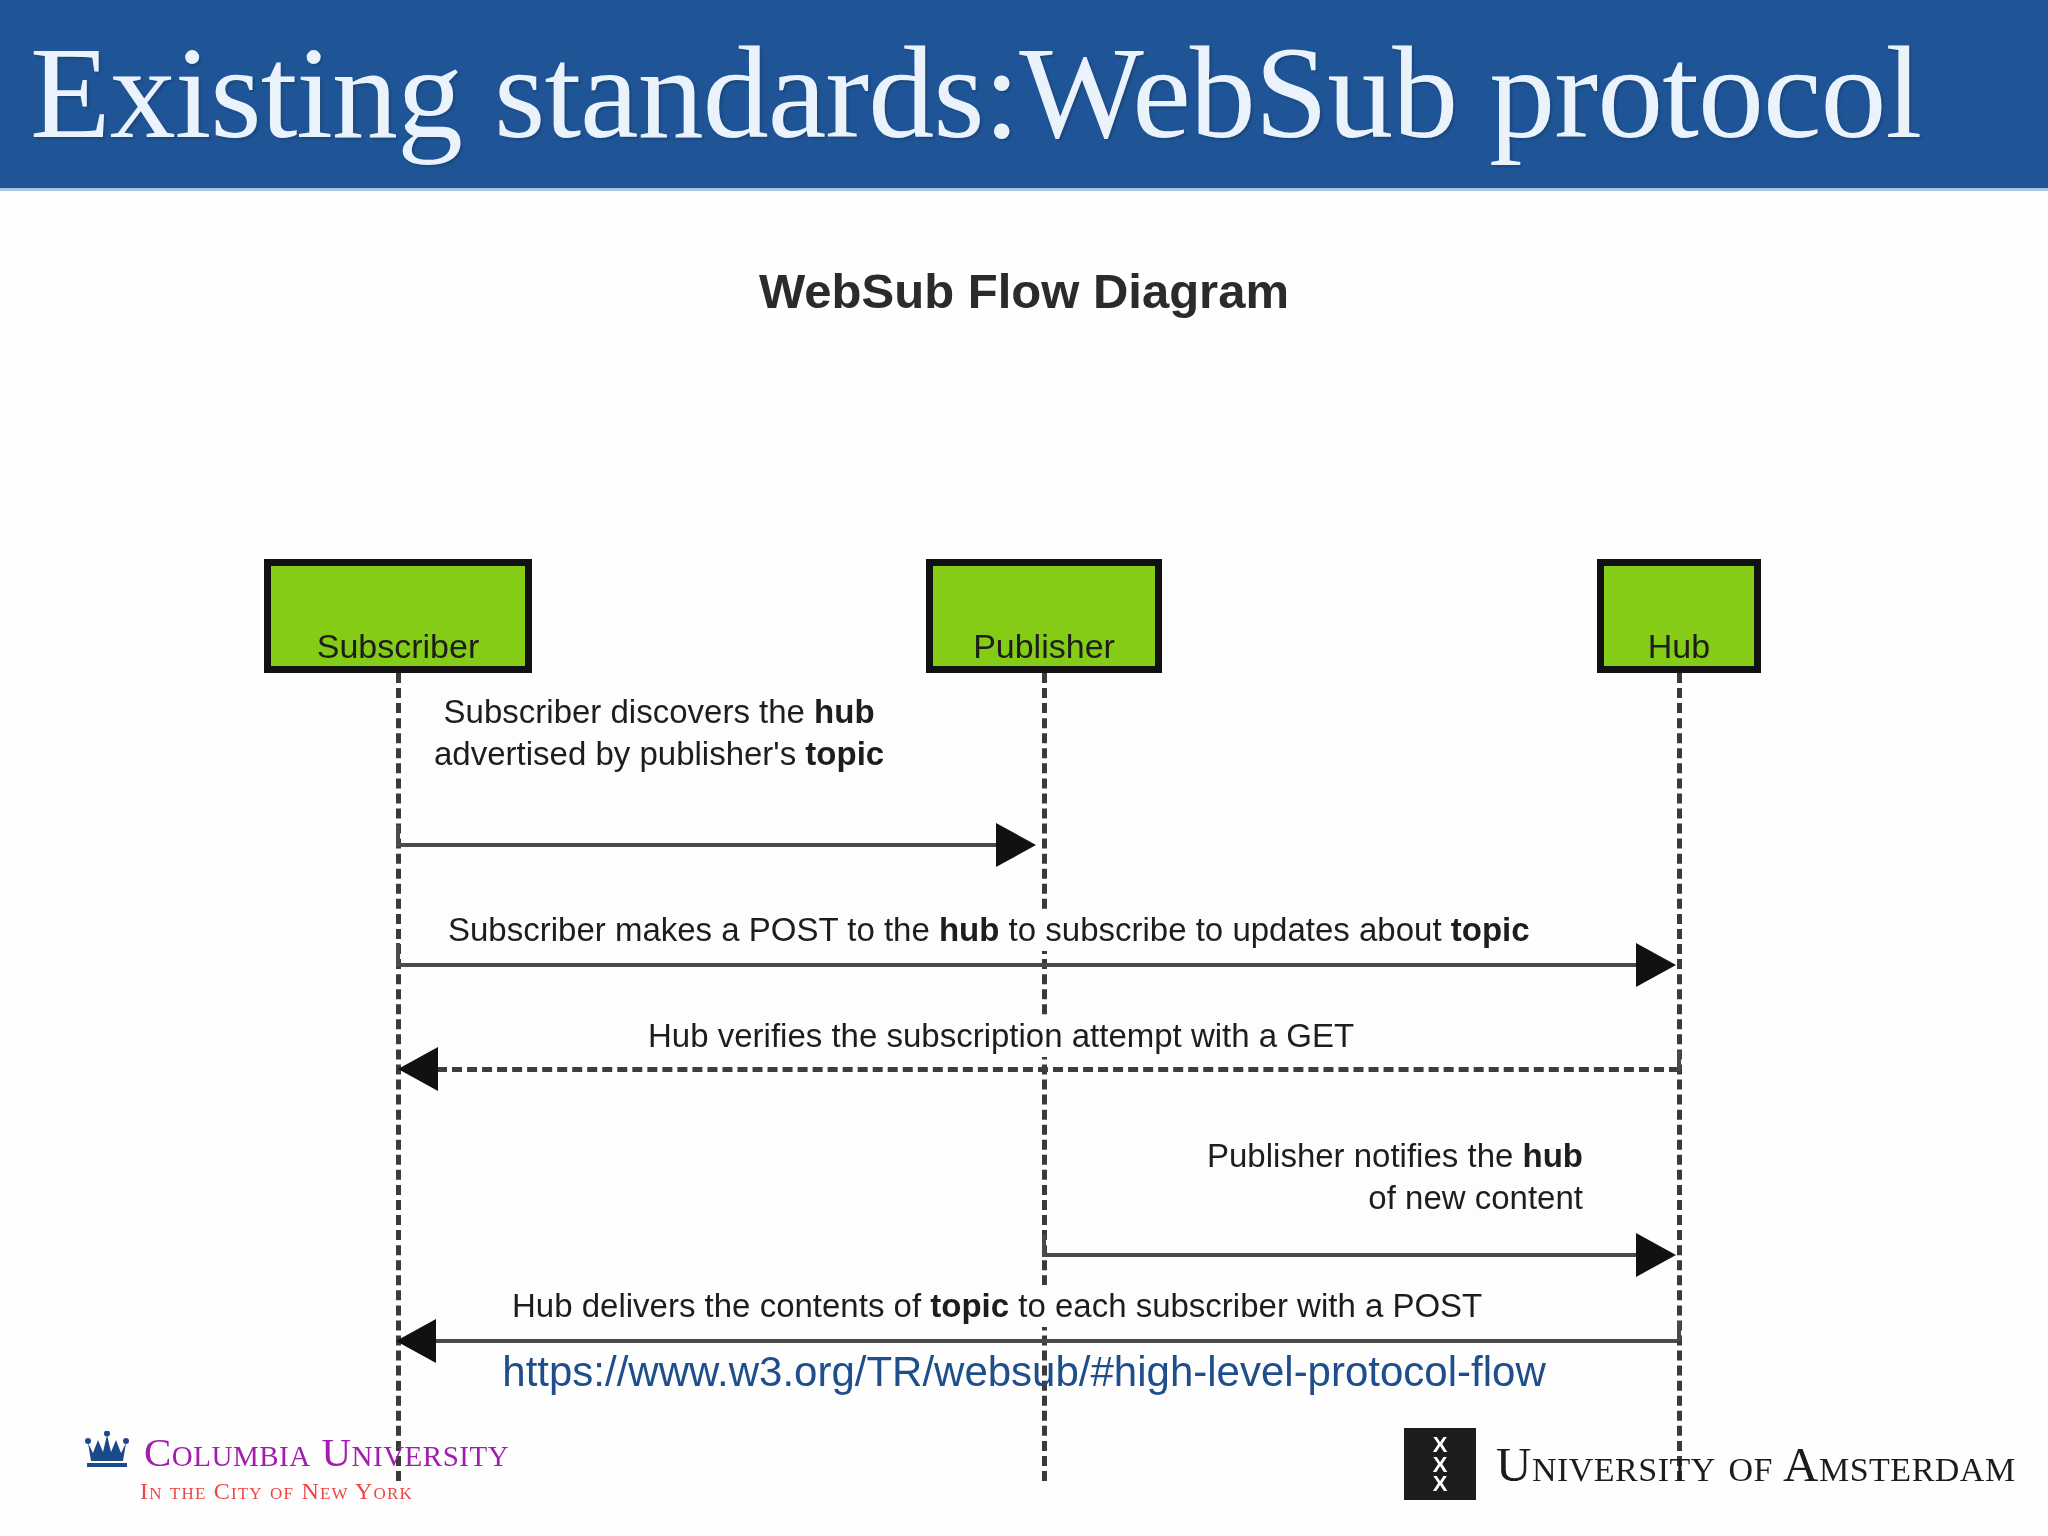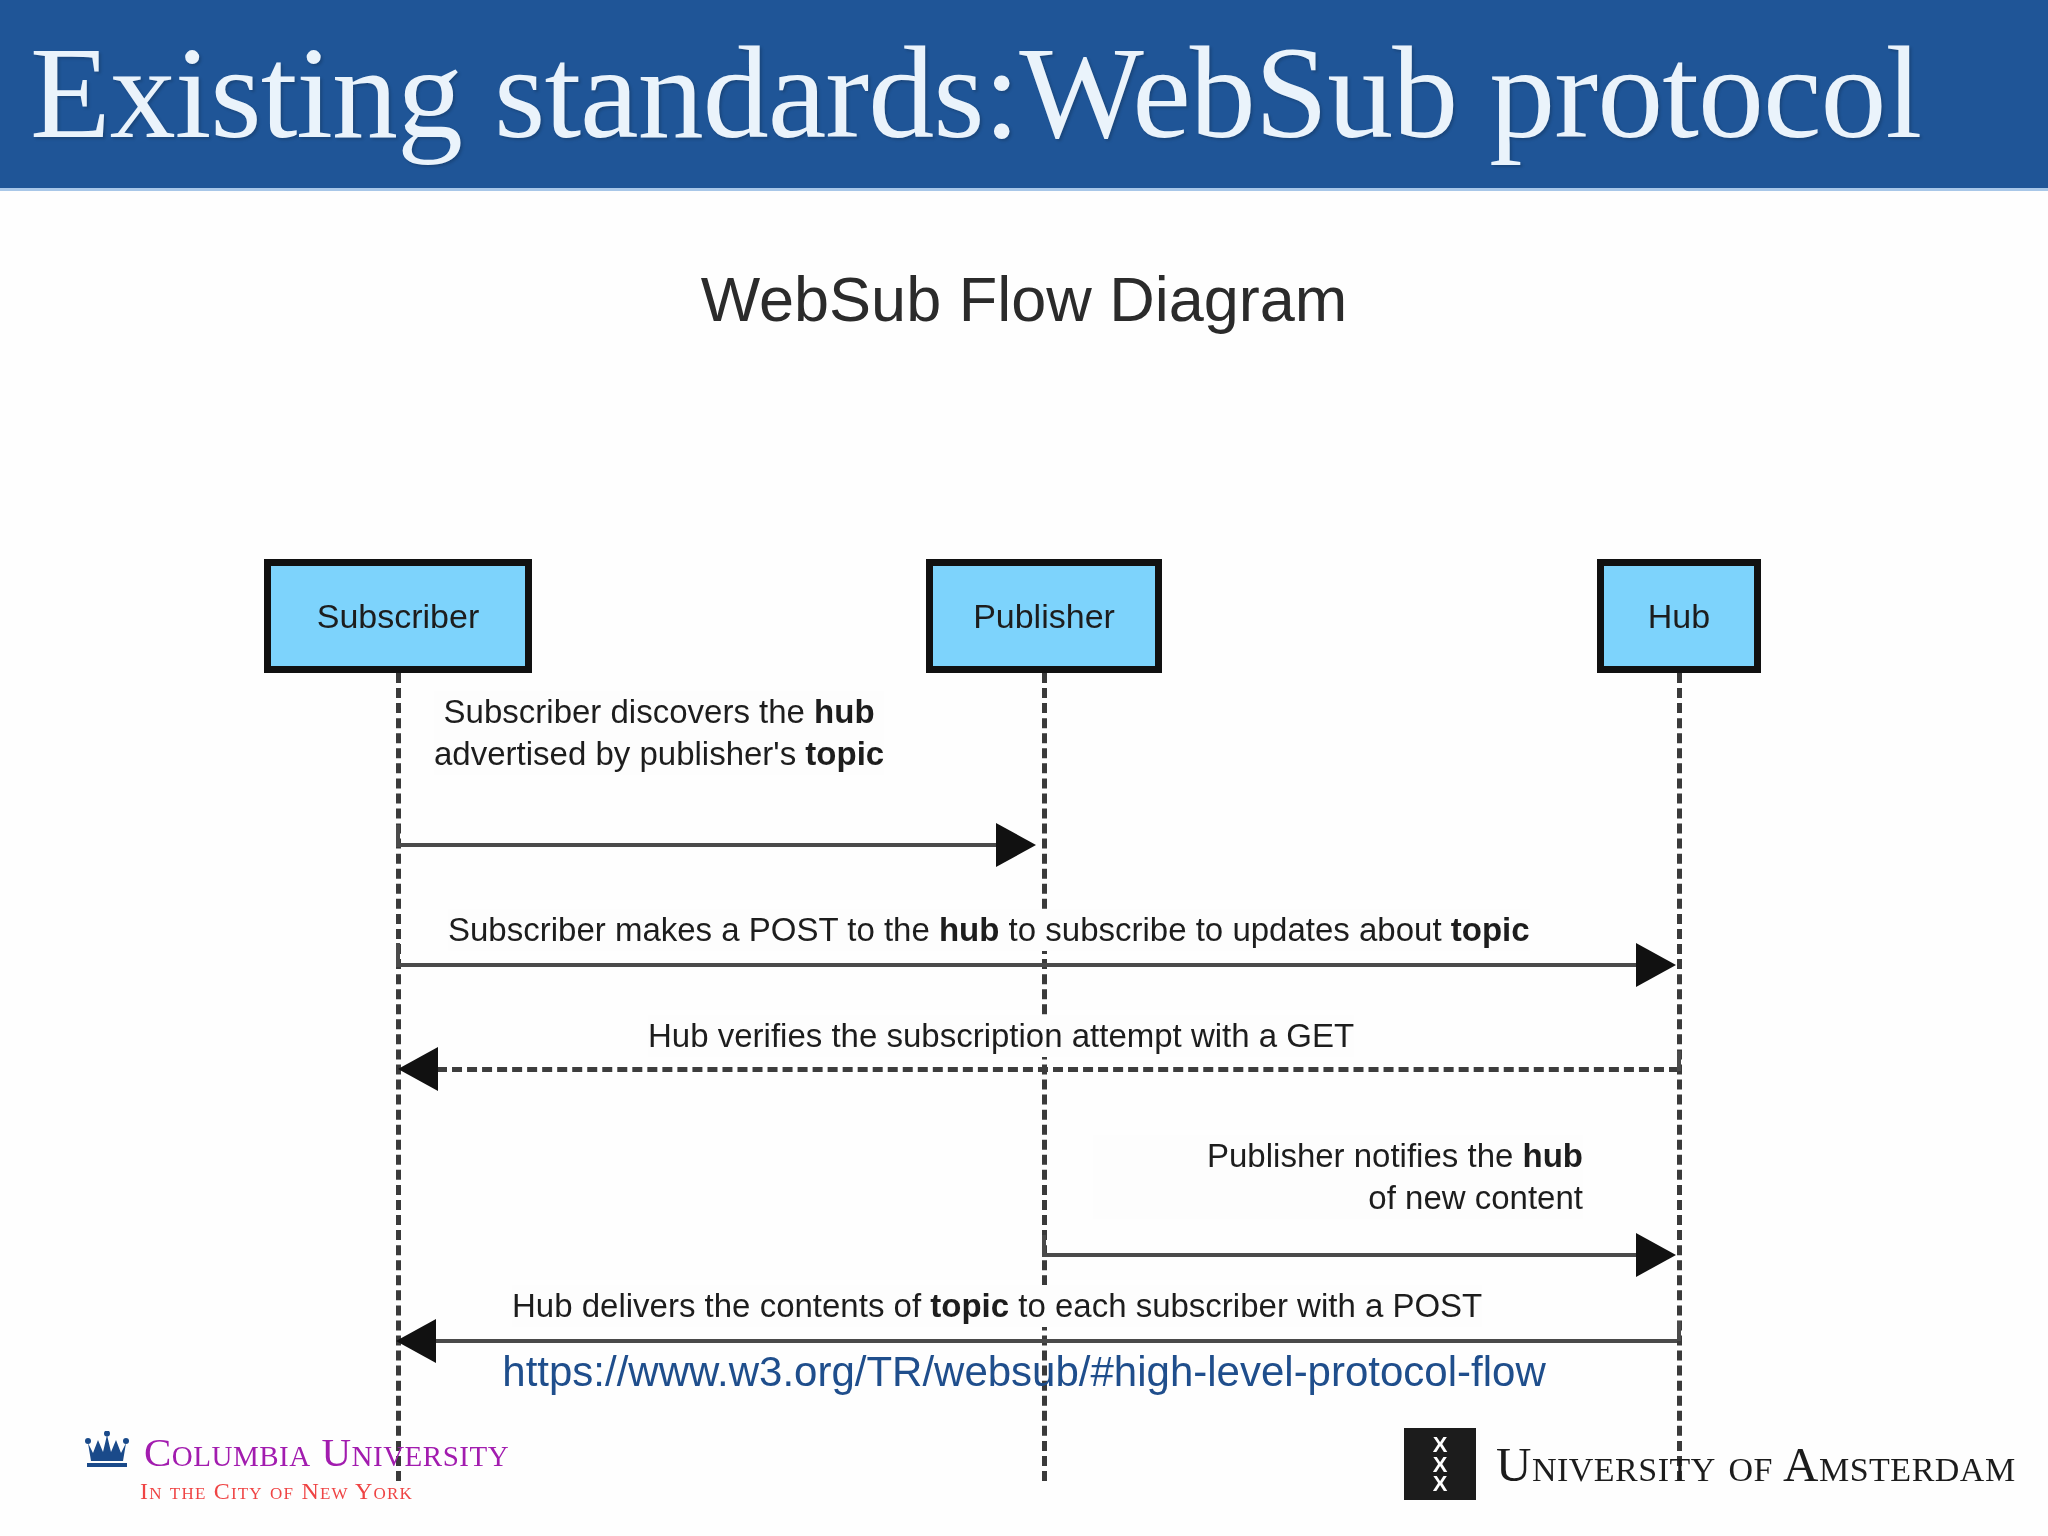--- a/index.html
+++ b/index.html
@@ -48,36 +48,37 @@
     top: 191px;
     width: 2048px;
     height: 1150px;
   }
   .diagram-title {
     position: absolute;
     left: 0;
     top: 72px;
     width: 2048px;
     text-align: center;
-    font-size: 63px;
+    font-size: 49px;
     color: #2b2b2b;
     font-family: "Liberation Sans", sans-serif;
+    font-weight: bold;
   }
 
   
   .actor-box {
     position: absolute;
     box-sizing: border-box;
     border: 7px solid #111111;
-    background: #7dd3fc;
+    background: #84cc16;
     text-align: center;
     color: #1d1d1d;
     font-size: 34px;
     display: flex;
-    align-items: center;
+    align-items: flex-end;
     justify-content: center;
   }
   .actor-subscriber { left: 264px; top: 368px; width: 268px; height: 114px; }
   .actor-publisher  { left: 926px; top: 368px; width: 236px; height: 114px; }
   .actor-hub        { left: 1597px; top: 368px; width: 164px; height: 114px; }
 
   
   .lifeline {
     position: absolute;
     top: 482px;

